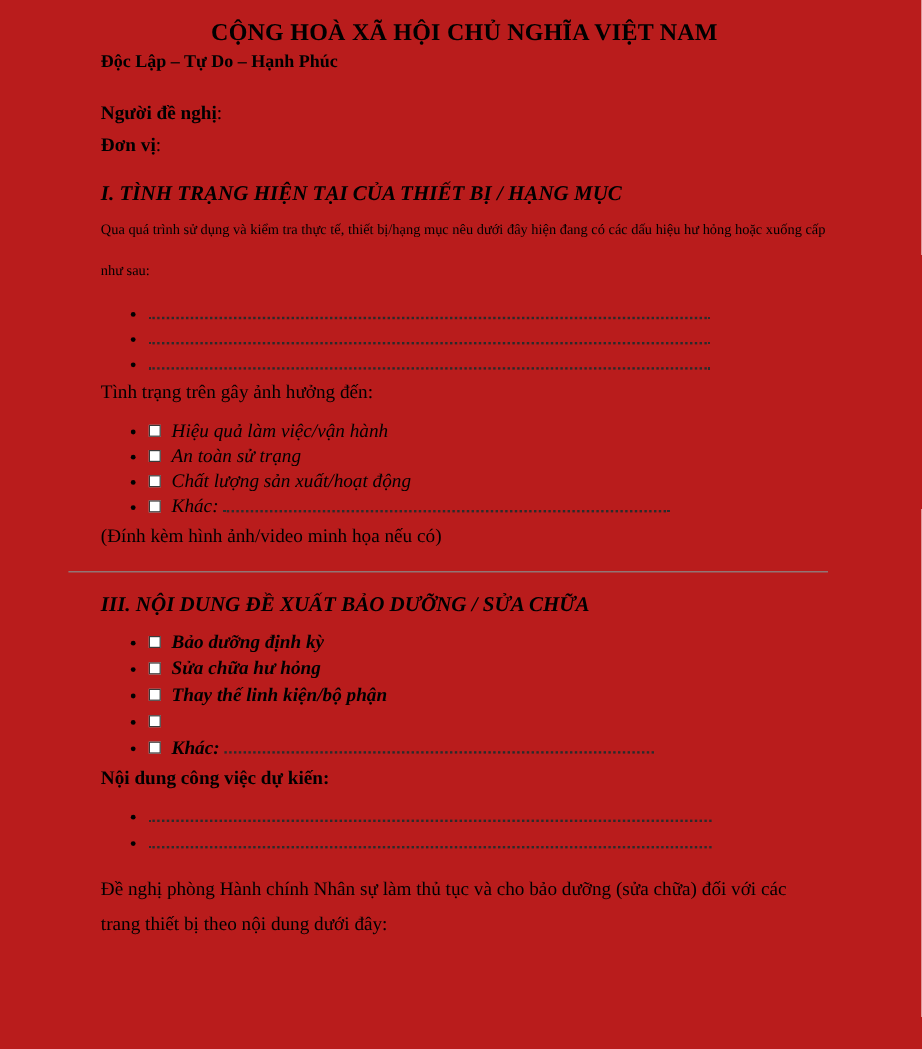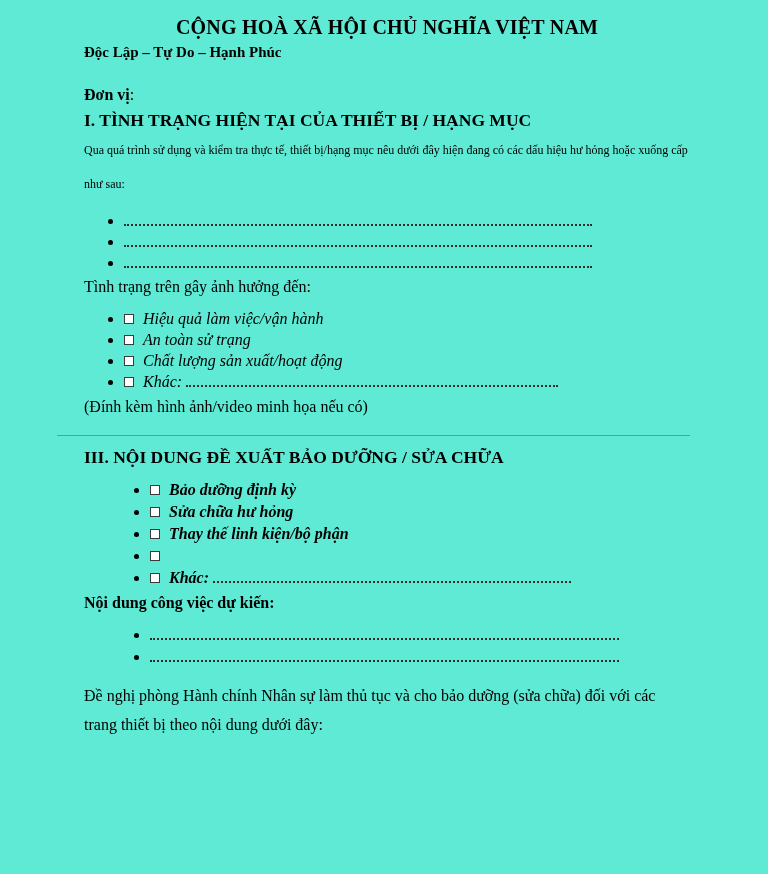--- a/index.html
+++ b/index.html
@@ -1,21 +1,21 @@
 <!DOCTYPE html>
 <html><head>
 <meta charset="utf-8">
 <style>
   * { margin: 0; padding: 0; box-sizing: border-box; }
   html, body { background: #ffffff; }
   .page {
     position: relative;
     width: 768px;
     height: 874px;
-    background: #5eead4;
+    background: #b91c1c;
     color: #000000;
     font-family: "Liberation Serif", "DejaVu Serif", serif;
     padding: 16px 78px 0 84px;
     overflow: hidden;
   }
   .hdr-line1 {
     text-align: center;
     font-size: 20px;
     font-weight: bold;
     letter-spacing: 0.2px;
@@ -35,39 +35,40 @@
   .fields { margin-top: 20px; }
   .field-row {
     font-size: 16px;
     line-height: 27px;
   }
   .field-row .lbl { font-weight: bold; }
   .section-heading {
     font-size: 17.5px;
     font-weight: bold;
     line-height: 25px;
-    margin-top: 0;
+    margin-top: 14px;
+    font-style: italic;
   }
   .para {
     font-size: 12px;
     line-height: 34px;
     max-width: 610px;
   }
   ul.blist {
     list-style: disc outside;
     padding-left: 40px;
     margin-top: 9px;
   }
   ul.blist li {
     height: 21px;
     line-height: 21px;
     font-size: 16px;
     font-style: italic;
   }
-  ul.blist.tall li { height: 22px; line-height: 22px; margin-left: 26px; }
+  ul.blist.tall li { height: 22px; line-height: 22px; }
   ul.blist.bold li { font-weight: bold; }
   .dots {
     display: inline-block;
     height: 13px;
     border-bottom: 2px dotted #2b2b2b;
     vertical-align: baseline;
   }
   .dots-a { width: 468px; }
   .dots-b { width: 469px; }
   .dots-k1 { width: 372px; }
@@ -107,20 +108,24 @@
 
 <div class="page">
 
   <div>
     <div class="hdr-line1">CỘNG HOÀ XÃ HỘI CHỦ NGHĨA VIỆT NAM</div>
     <div class="hdr-line2">Độc Lập – Tự Do – Hạnh Phúc</div>
   </div>
 
 
   <div class="fields">
+    <div class="field-row">
+      <span class="lbl">Người đề nghị</span><span>:</span>
+      <span></span>
+    </div>
     <div class="field-row">
       <span class="lbl">Đơn vị</span><span>:</span>
       <span></span>
     </div>
   </div>
 
   <div class="section-heading">I. TÌNH TRẠNG HIỆN TẠI CỦA THIẾT BỊ / HẠNG MỤC</div>
   <div class="para">Qua quá trình sử dụng và kiểm tra thực tế, thiết bị/hạng mục nêu dưới đây hiện đang có các dấu hiệu hư hỏng hoặc xuống cấp như sau:</div>
 
   <ul class="blist">

